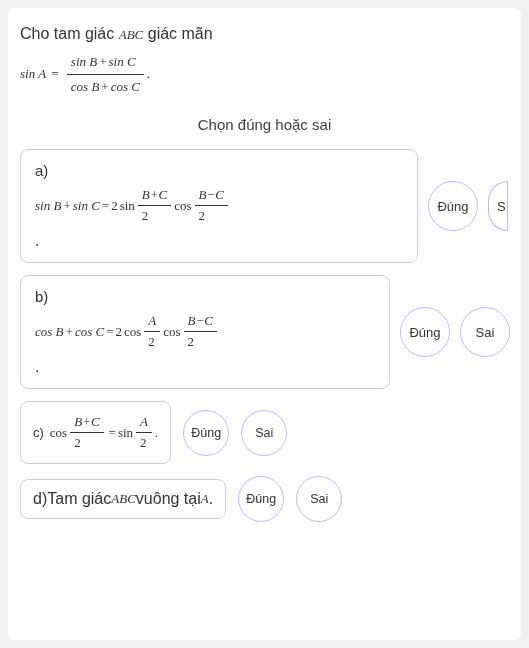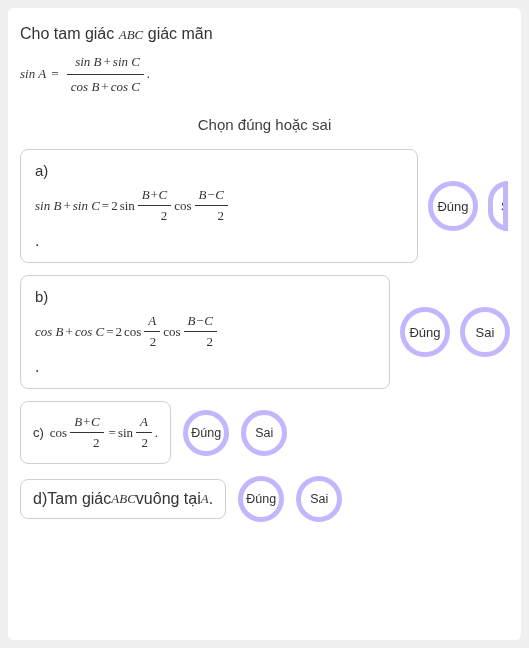--- a/index.html
+++ b/index.html
@@ -25,21 +25,21 @@
   .math {
     font-family: 'Times New Roman', serif;
     font-style: italic;
     font-size: 13px;
   }
   .math .op { font-style: normal; padding: 0 2px; }
   .math .num { font-style: normal; }
   .frac {
     display: inline-block;
     vertical-align: middle;
-    text-align: right;
+    text-align: left;
     margin: 0 3px;
   }
   .frac .num-top, .frac .den {
     display: block;
     padding: 2px 4px;
   }
   .frac .num-top { border-bottom: 1px solid #333; }
   .instruction {
     text-align: center;
     color: #404040;
@@ -73,21 +73,21 @@
   }
   .card-content .label-inline {
     font-weight: normal;
     margin-right: 6px;
   }
   .dot {
     margin-top: 6px;
     color: #333;
   }
   .btn {
-    border: 5px solid #c4b5fd;
+    border: 1px solid #c4b5fd;
     background: #fff;
     border-radius: 50%;
     width: 50px;
     height: 50px;
     display: flex;
     align-items: center;
     justify-content: center;
     font-size: 13px;
     color: #333;
     cursor: pointer;

